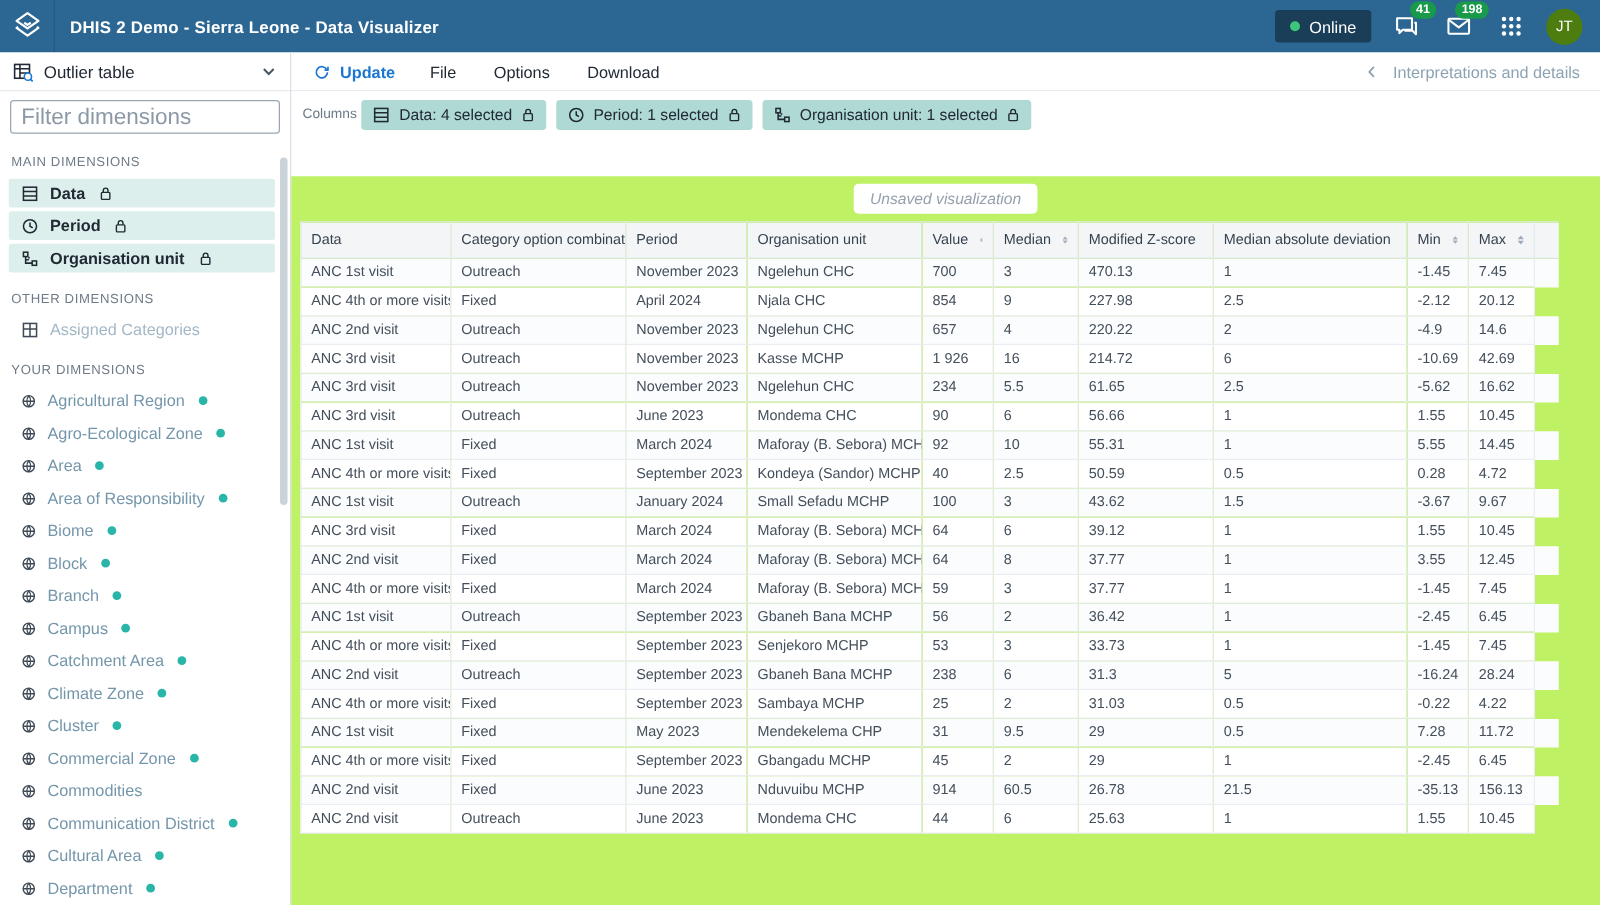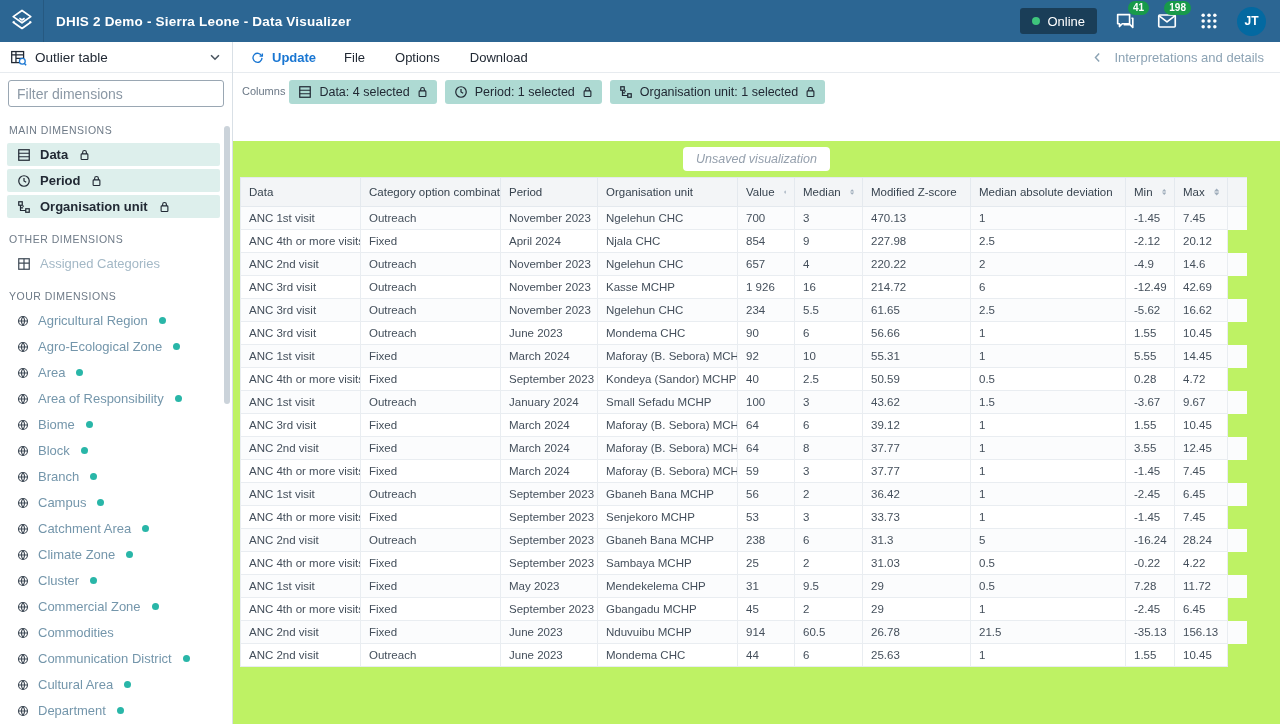--- a/index.html
+++ b/index.html
@@ -9,32 +9,32 @@
 
   
   .appheader { height:42px; background:#2c6693; display:flex; align-items:center; color:#fff; flex:0 0 42px; }
   .logo-box { width:44px; height:42px; display:flex; align-items:center; justify-content:center; border-right:1px solid rgba(0,0,0,.12); cursor:pointer; }
   .app-title { font-size:13.5px; font-weight:bold; padding-left:12px; letter-spacing:.2px; }
   .hdr-right { margin-left:auto; display:flex; align-items:center; gap:14px; padding-right:14px; }
   .online-pill { background:#1a3e58; border-radius:3px; height:26px; display:flex; align-items:center; gap:7px; padding:0 12px; font-size:13px; }
   .online-dot { width:8px; height:8px; border-radius:50%; background:#3ec57c; }
   .hicon { position:relative; width:28px; height:28px; display:flex; align-items:center; justify-content:center; cursor:pointer; }
   .hbadge { position:absolute; top:-6px; right:-10px; background:#189a4a; color:#fff; font-size:10px; font-weight:bold; border-radius:9px; padding:2px 5px; line-height:1; }
-  .avatar { width:29px; height:29px; border-radius:50%; background:#0369a1; color:#fff; font-size:12px; font-weight:bold; display:flex; align-items:center; justify-content:center; cursor:pointer; }
+  .avatar { width:29px; height:29px; border-radius:50%; background:#4d7c0f; color:#fff; font-size:12px; font-weight:normal; display:flex; align-items:center; justify-content:center; cursor:pointer; }
 
   
   .body { flex:1; display:flex; min-height:0; }
 
   
   .sidebar { width:233px; flex:0 0 233px; background:#fff; border-right:1px solid #d9e0e6; position:relative; overflow:hidden; }
   .vis-selector { height:31px; display:flex; align-items:center; gap:8px; padding:0 10px; border-bottom:1px solid #e7ebef; cursor:pointer; }
   .vis-selector .vlabel { font-size:13.5px; color:#212934; }
   .vis-selector .chev { margin-left:auto; display:flex; }
   .filter-wrap { padding:7px 8px 2px 8px; }
-  .filter-input { width:100%; height:27px; border:1px solid #9aa7b3; border-radius:3px; padding:0 8px; font-size:14px; font-family:"Liberation Sans",sans-serif; color:#212934; outline:none; }
+  .filter-input { width:100%; height:27px; border:1px solid #9aa7b3; border-radius:3px; padding:0 8px; font-size:18px; font-family:"Liberation Sans",sans-serif; color:#212934; outline:none; }
   .filter-input::placeholder { color:#8b98a5; }
   .sb-label { font-size:10.5px; color:#6e7a87; letter-spacing:.5px; margin:15px 8px 7px 9px; }
   .dim-item { display:flex; align-items:center; gap:9px; height:23px; margin:0 12px 3px 7px; padding:0 10px; border-radius:2px; font-size:13px; color:#7496ab; cursor:pointer; }
   .dim-item.selected { background:#ddefec; color:#212934; font-weight:bold; margin-bottom:3px; }
   .dim-item.muted { color:#a3b8c6; }
   .dim-item .dim-ic { display:flex; flex:0 0 auto; }
   .dim-item .dim-lock { display:flex; margin-left:2px; }
   .dim-dot { width:7px; height:7px; border-radius:50%; background:#29b6a8; margin-left:2px; flex:0 0 auto; }
   .dims { height:calc(100% - 70px); overflow:hidden; }
   .sb-scrollbar { position:absolute; right:2px; top:84px; width:6px; height:278px; background:#cbd3da; border-radius:3px; cursor:pointer; }
@@ -599,21 +599,21 @@
      </tr>
                 <tr class="even">
        <td>ANC 3rd visit</td>
                   <td>Outreach</td>
                   <td>November 2023</td>
                   <td>Kasse MCHP</td>
                   <td>1 926</td>
                   <td>16</td>
                   <td>214.72</td>
                   <td>6</td>
-                  <td>-12.49</td>
+                  <td>-10.69</td>
                   <td>42.69</td>
        <td class="filler"></td>
      </tr>
                 <tr class="odd">
        <td>ANC 3rd visit</td>
                   <td>Outreach</td>
                   <td>November 2023</td>
                   <td>Ngelehun CHC</td>
                   <td>234</td>
                   <td>5.5</td>

